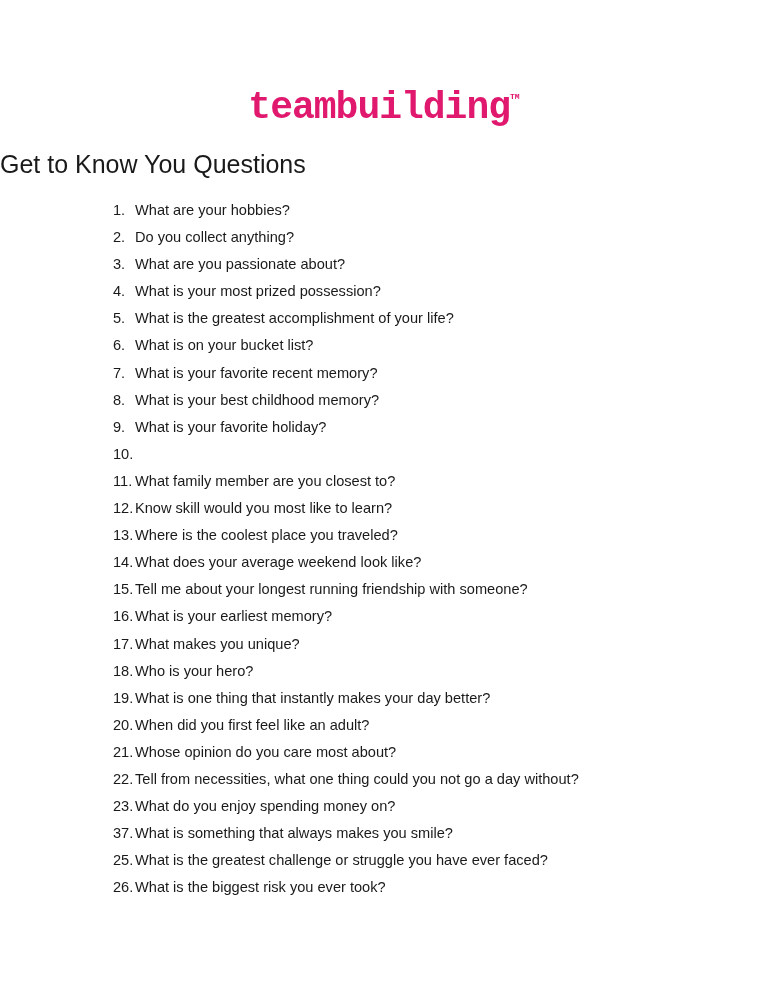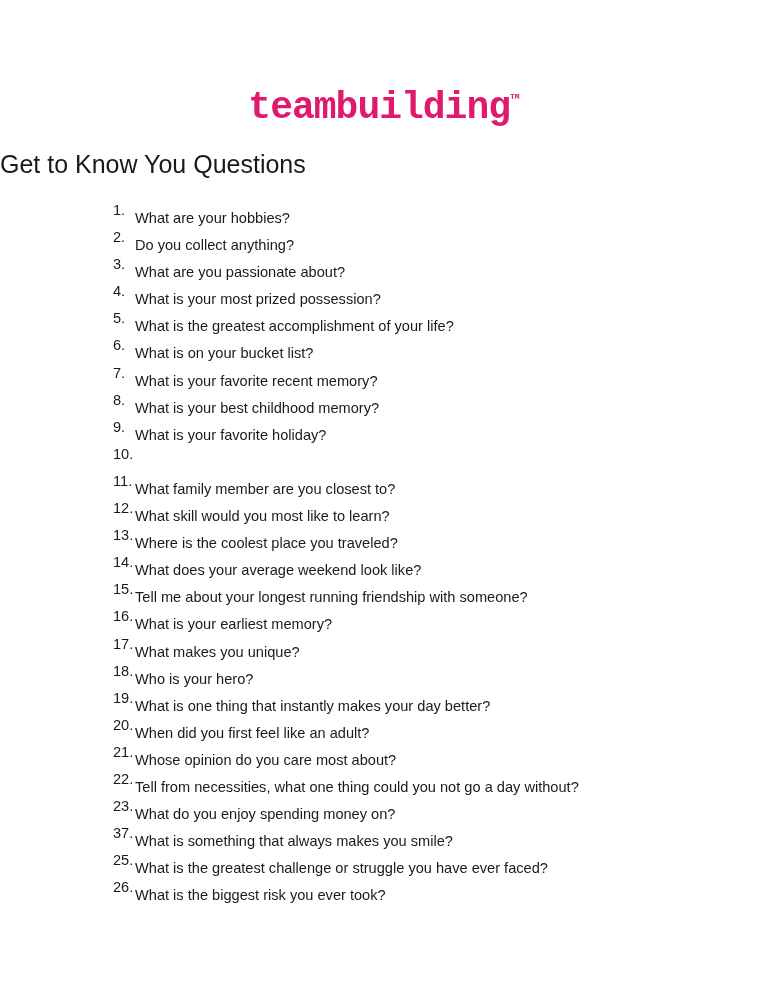--- a/index.html
+++ b/index.html
@@ -4,21 +4,21 @@
 <style>
   html, body { margin: 0; padding: 0; background: #ffffff; }
   body { width: 768px; height: 994px; position: relative; overflow: hidden; font-family: "Liberation Sans", sans-serif; color: #1a1a1a; }
   .logo { position: absolute; top: 86px; left: 0; width: 768px; text-align: center; }
   .logo-text { font-family: Liberation Mono, monospace; font-weight: bold; font-size: 38px; color: #e0196f; letter-spacing: -1px; position: relative; }
   .logo-tm { font-size: 8px; vertical-align: top; position: relative; top: 6px; color: #e0196f; letter-spacing: 0; }
   .title { position: absolute; top: 150px; left: 0; width: 768px; text-align: left; font-size: 25px; color: #1a1a1a; }
   .qlist { position: absolute; top: 198px; left: 113px; margin: 0; padding: 0; list-style: none; }
   .qitem { height: 27.1px; line-height: 24px; font-size: 14.6px; display: flex; }
   .qnum { display: inline-block; min-width: 22px; }
-  .qtext { display: inline-block; margin-top: 8px; }
+  .qtext { display: inline-block; }
 </style>
 </head>
 <body>
 
 <div class="logo">
   <span class="logo-text"><span>teambuilding</span><span class="logo-tm">TM</span></span>
 </div>
 
 <div class="title">Get to Know You Questions</div>
 
@@ -61,21 +61,21 @@
     </li>
     <li class="qitem">
       <span class="qnum">10.</span>
     </li>
     <li class="qitem">
       <span class="qnum">11.</span>
       <span class="qtext">What family member are you closest to?</span>
     </li>
     <li class="qitem">
       <span class="qnum">12.</span>
-      <span class="qtext">What skill would you most like to learn?</span>
+      <span class="qtext">Know skill would you most like to learn?</span>
     </li>
     <li class="qitem">
       <span class="qnum">13.</span>
       <span class="qtext">Where is the coolest place you traveled?</span>
     </li>
     <li class="qitem">
       <span class="qnum">14.</span>
       <span class="qtext">What does your average weekend look like?</span>
     </li>
     <li class="qitem">

